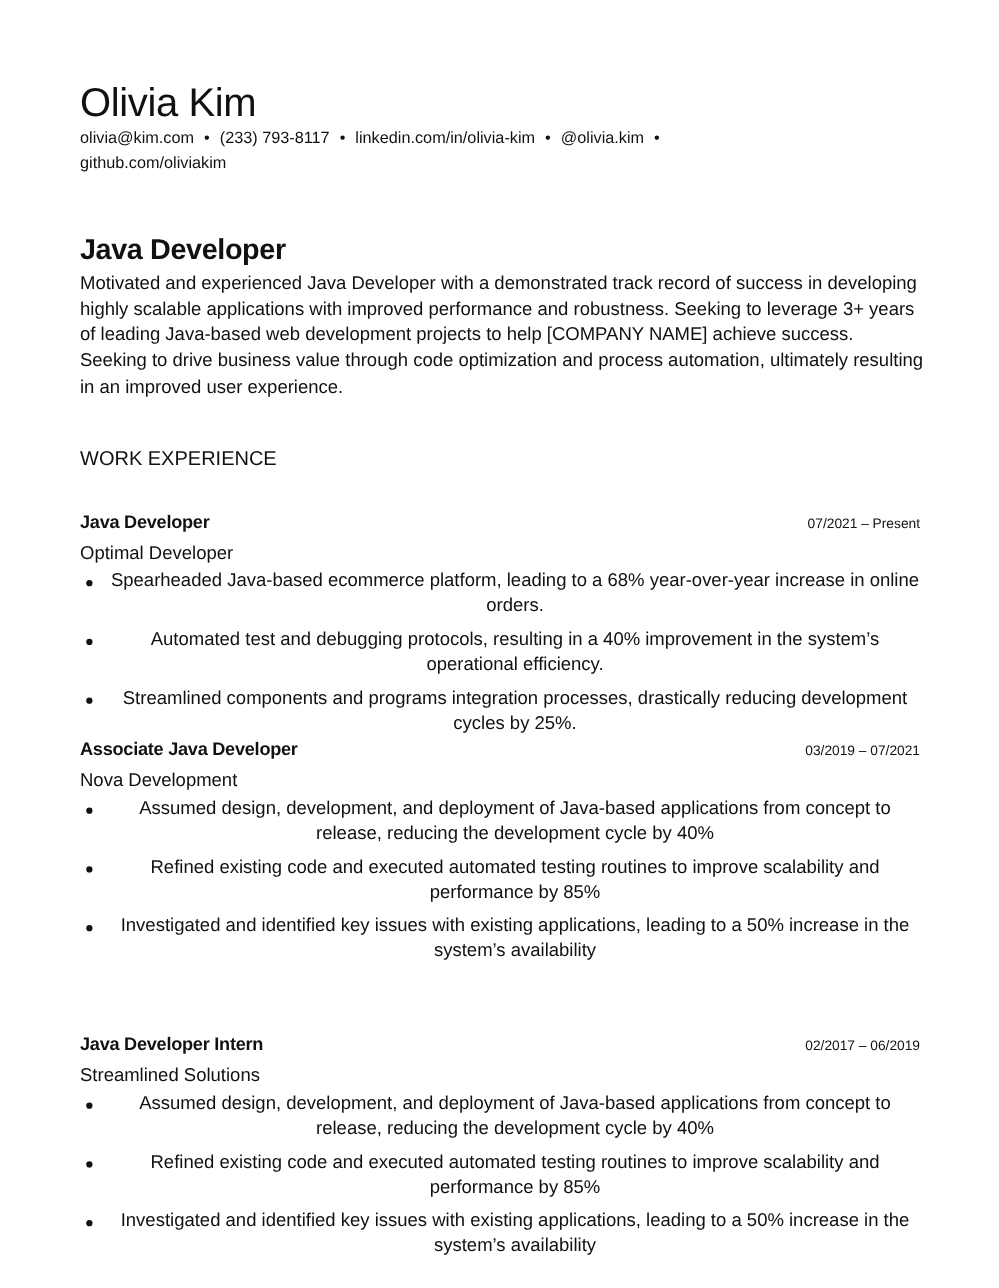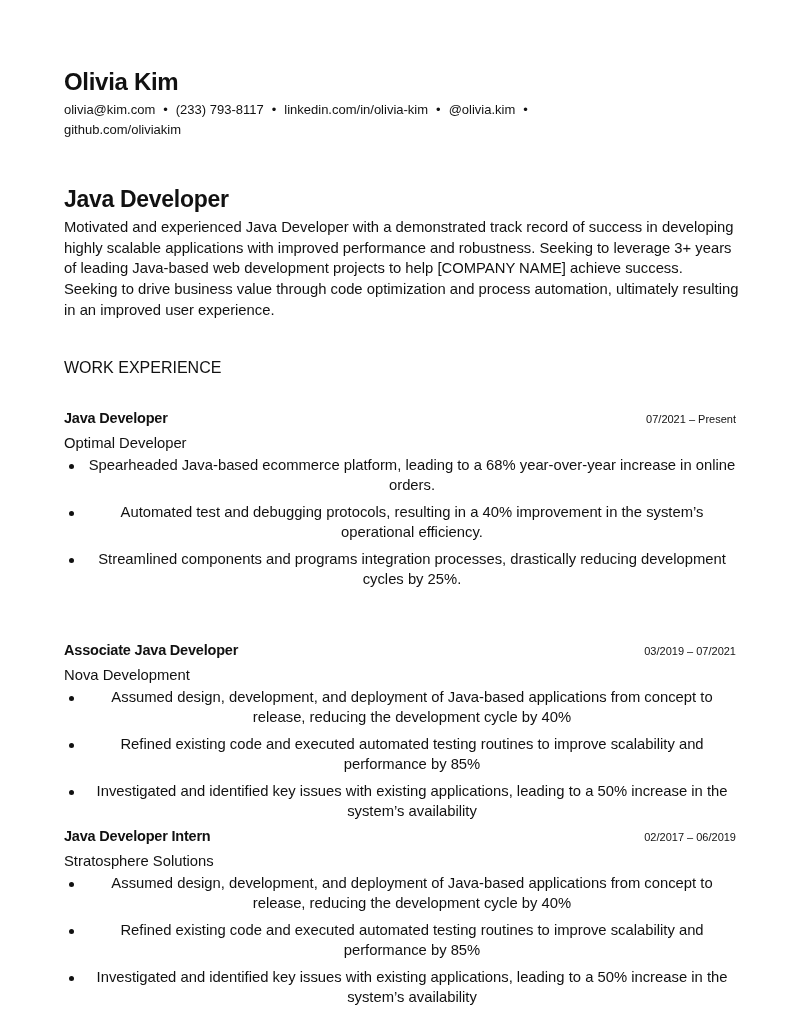--- a/index.html
+++ b/index.html
@@ -15,22 +15,22 @@
       color: #111111;
     }
     .page {
       position: relative;
       padding: 0 64px;
     }
     .name {
       position: absolute;
       left: 64px;
       top: 68px;
-      font-size: 24px;
-      font-weight: bold;
+      font-size: 32px;
+      font-weight: normal;
       letter-spacing: -0.3px;
       margin: 0;
       line-height: 28px;
     }
     .contacts {
       position: absolute;
       left: 64px;
       top: 100px;
       width: 600px;
       font-size: 13px;
@@ -137,39 +137,39 @@
       <span class="job-dates">07/2021 – Present</span>
     </div>
     <div class="company">Optimal Developer</div>
     <ul class="bullets">
       <li><span class="dot"></span><span>Spearheaded Java-based ecommerce platform, leading to a 68% year-over-year increase in online orders.</span></li>
       <li><span class="dot"></span><span>Automated test and debugging protocols, resulting in a 40% improvement in the system’s operational efficiency.</span></li>
       <li><span class="dot"></span><span>Streamlined components and programs integration processes, drastically reducing development cycles by 25%.</span></li>
     </ul>
   </div>
 
-  <div class="job" style="top: 642px;">
+  <div class="job" style="top: 592px;">
     <div class="job-head">
       <span class="job-title">Associate Java Developer</span>
       <span class="job-dates">03/2019 – 07/2021</span>
     </div>
     <div class="company">Nova Development</div>
     <ul class="bullets">
       <li><span class="dot"></span><span>Assumed design, development, and deployment of Java-based applications from concept to release, reducing the development cycle by 40%</span></li>
       <li><span class="dot"></span><span>Refined existing code and executed automated testing routines to improve scalability and performance by 85%</span></li>
       <li><span class="dot"></span><span>Investigated and identified key issues with existing applications, leading to a 50% increase in the system’s availability</span></li>
     </ul>
   </div>
 
   <div class="job" style="top: 828px;">
     <div class="job-head">
       <span class="job-title">Java Developer Intern</span>
       <span class="job-dates">02/2017 – 06/2019</span>
     </div>
-    <div class="company">Stratosphere Solutions</div>
+    <div class="company">Streamlined Solutions</div>
     <ul class="bullets">
       <li><span class="dot"></span><span>Assumed design, development, and deployment of Java-based applications from concept to release, reducing the development cycle by 40%</span></li>
       <li><span class="dot"></span><span>Refined existing code and executed automated testing routines to improve scalability and performance by 85%</span></li>
       <li><span class="dot"></span><span>Investigated and identified key issues with existing applications, leading to a 50% increase in the system’s availability</span></li>
     </ul>
   </div>
 
 </div>
 
 </body></html>

